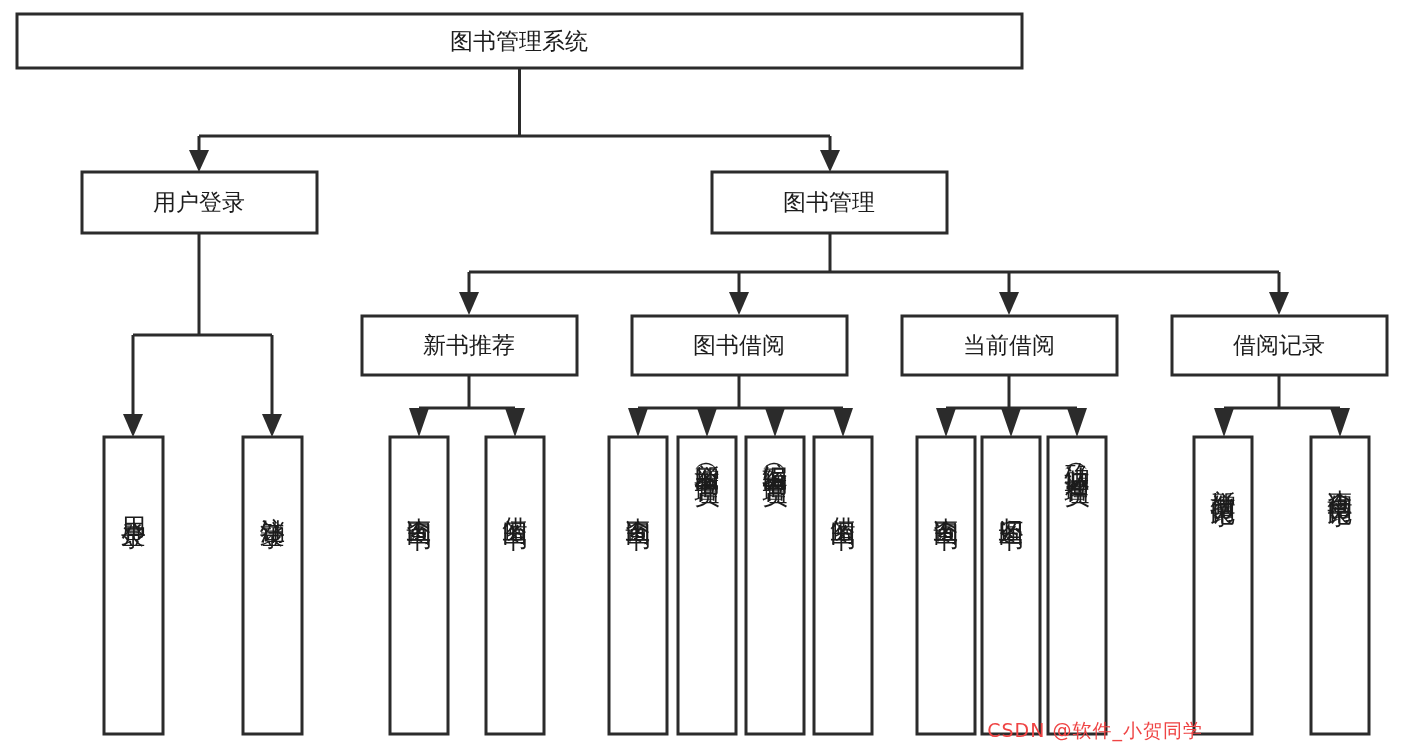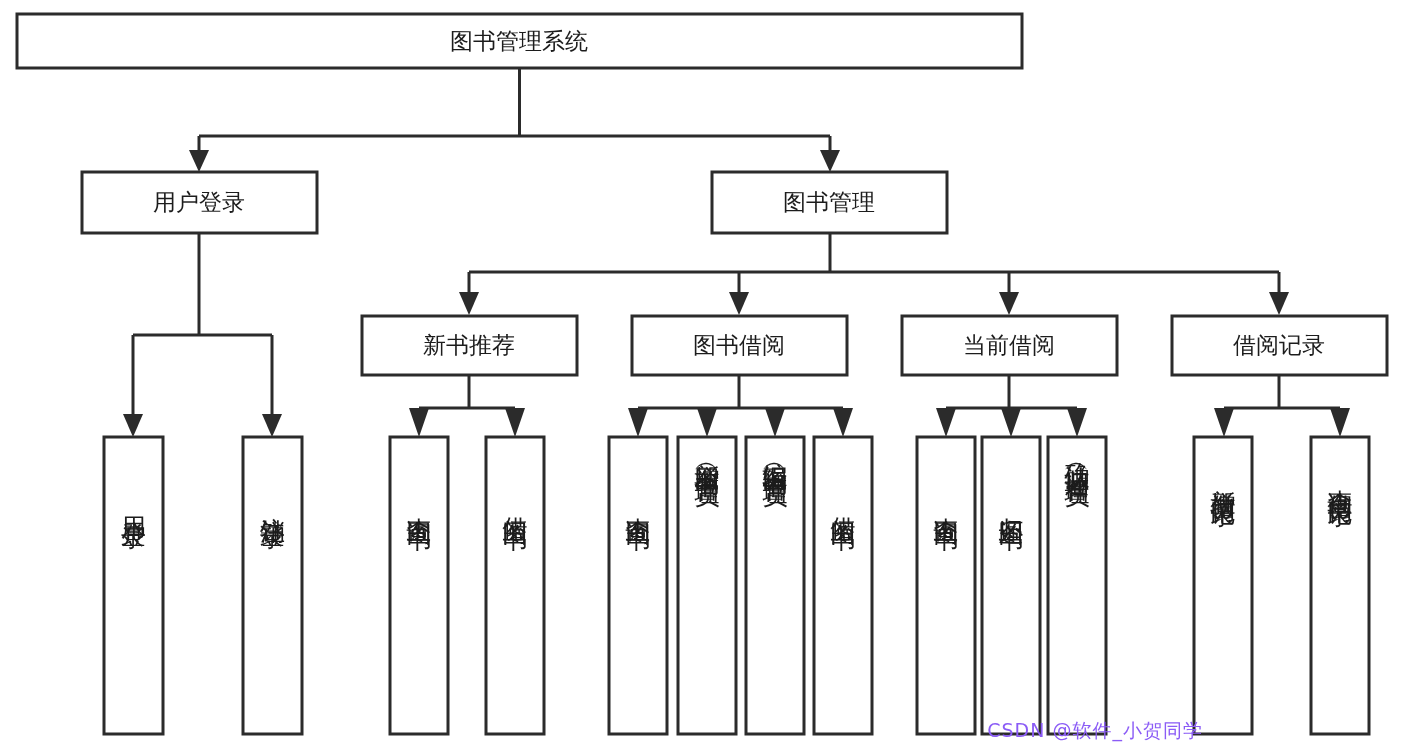--- a/index.html
+++ b/index.html
@@ -64,21 +64,21 @@
     letter-spacing: 3px;
     color: #1c1c1c;
     white-space: nowrap;
   }
   .watermark {
     position: absolute;
     right: 8px;
     bottom: 3px;
     font-family: "DejaVu Sans", "Liberation Sans", sans-serif;
     font-size: 19px;
-    color: #8b5cf6;
+    color: #ef4444;
     letter-spacing: 1px;
     white-space: nowrap;
   }
 </style>
 </head>
 <body>
 
 <div id="diagram-root">
 
   <svg class="flowchart" viewBox="0 0 1405 747" xmlns="http://www.w3.org/2000/svg">

